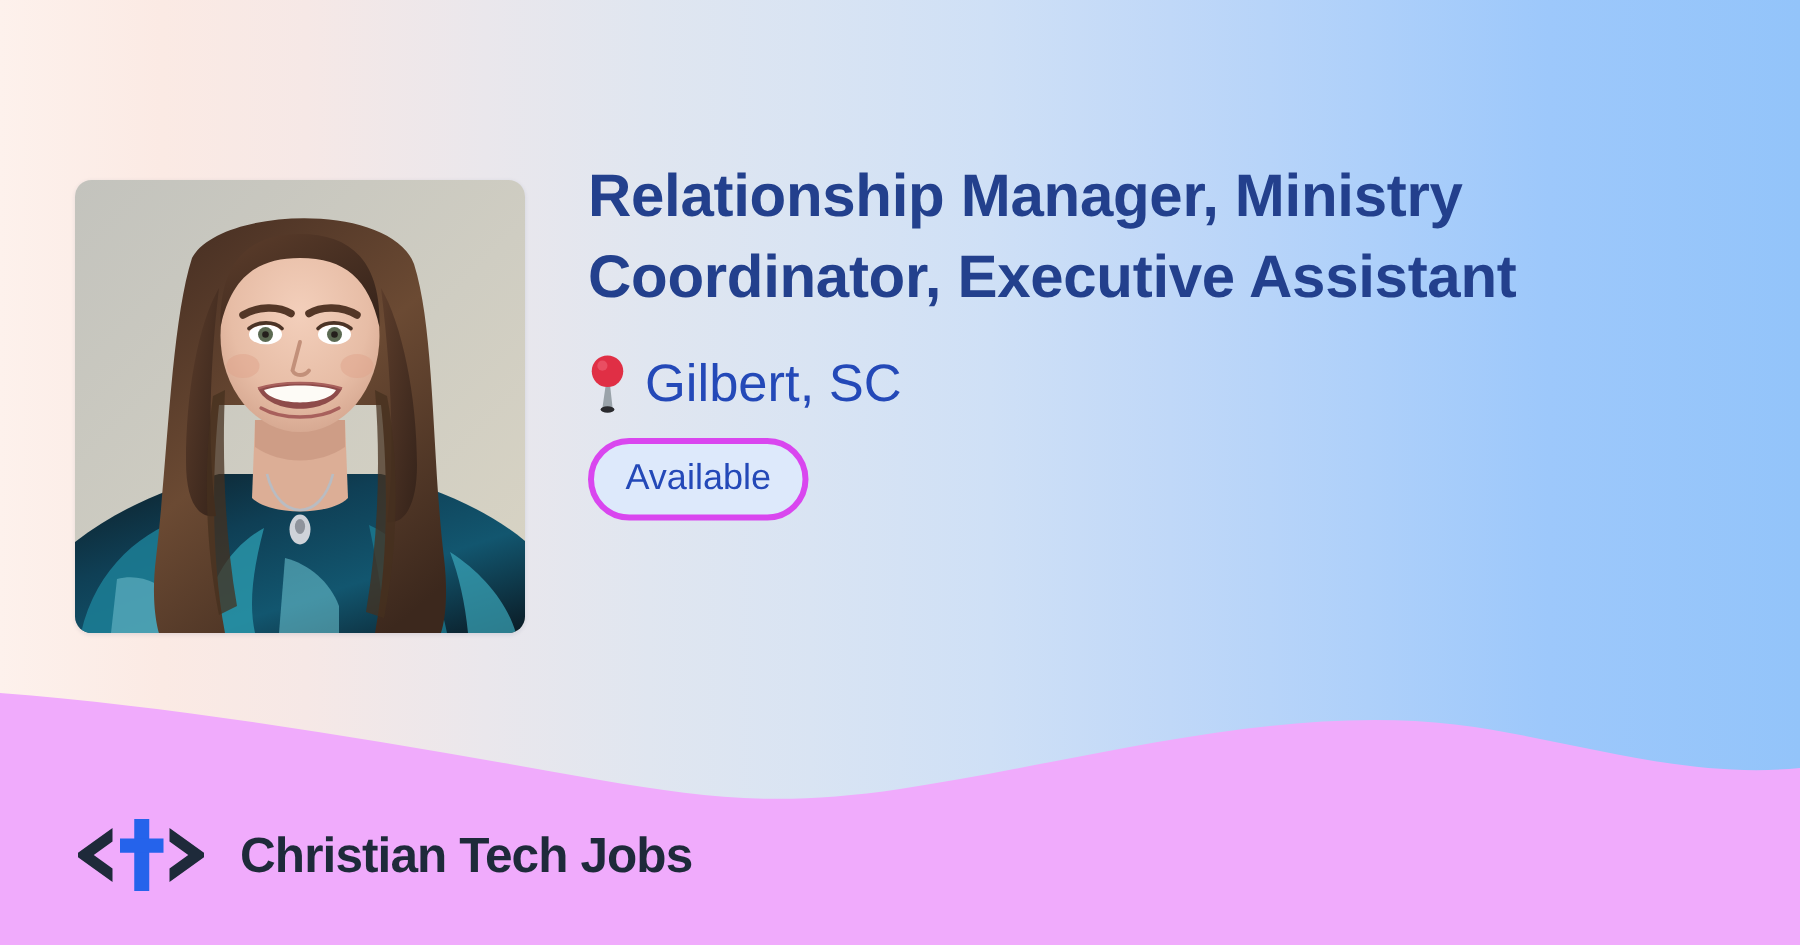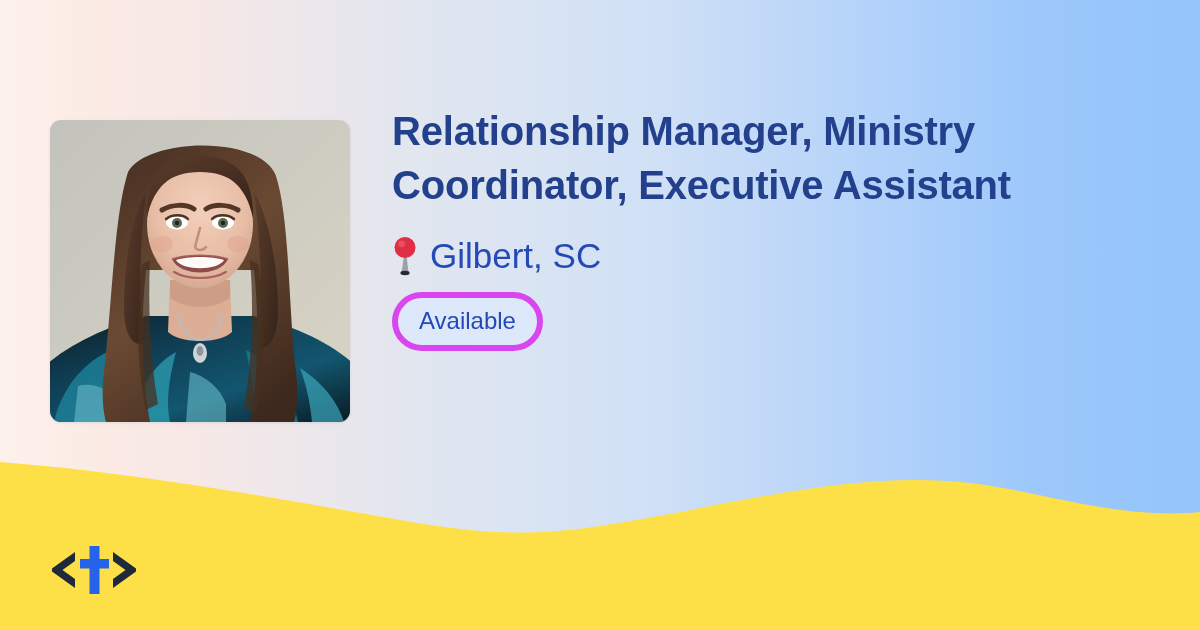--- a/index.html
+++ b/index.html
@@ -7,21 +7,21 @@
   body {
     font-family: "Liberation Sans", sans-serif;
     background:#ffffff;
     overflow:hidden;
   }
 
   .card {
     position:relative;
     width:1200px;
     height:630px;
-    background:#fde047;
+    background:#f0abfc;
     overflow:hidden;
   }
   .wave-svg { position:absolute; left:0; top:0; width:1200px; height:560px; }
 
   
   .photo-wrap {
     position:absolute;
     left:50px; top:120px;
     width:300px; height:302px;
     border-radius:11px;
@@ -54,21 +54,21 @@
   .location-text {
     font-size:35px;
     line-height:40px;
     color:#2449b8;
     font-weight:normal;
   }
   .badge {
     display:inline-block;
     margin-top:16px;
     padding:9px 21px 10px 21px;
-    border:6px solid #d946ef;
+    border:4px solid #d946ef;
     border-radius:999px;
     background:#dde9fb;
     color:#2449b8;
     font-size:24px;
     line-height:28px;
   }
 
   
   .footer {
     position:absolute;
@@ -231,15 +231,16 @@
   <div class="footer">
     <svg class="logo-mark" viewBox="0 0 88 52" aria-hidden="true">
 
       <path d="M25,8 L25,17 L12.5,26 L25,35 L25,44 L2,27.5 L2,24.5 Z" fill="#1e2a3a"></path>
 
       <path d="M63,8 L86,24.5 L86,27.5 L63,44 L63,35 L75.5,26 L63,17 Z" fill="#1e2a3a"></path>
 
       <rect x="39.5" y="2" width="10" height="48" fill="#2563eb"></rect>
       <rect x="30" y="15" width="29" height="9.5" fill="#2563eb"></rect>
     </svg>
+    <span class="logo-text">Christian Tech Jobs</span>
   </div>
 
 </div>
 
 </body></html>

